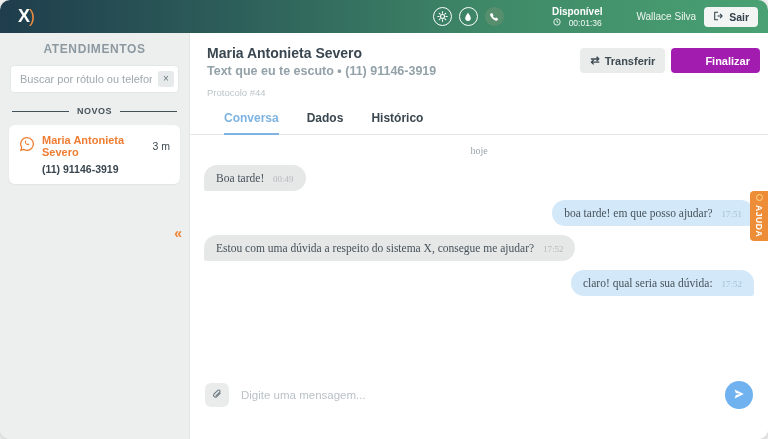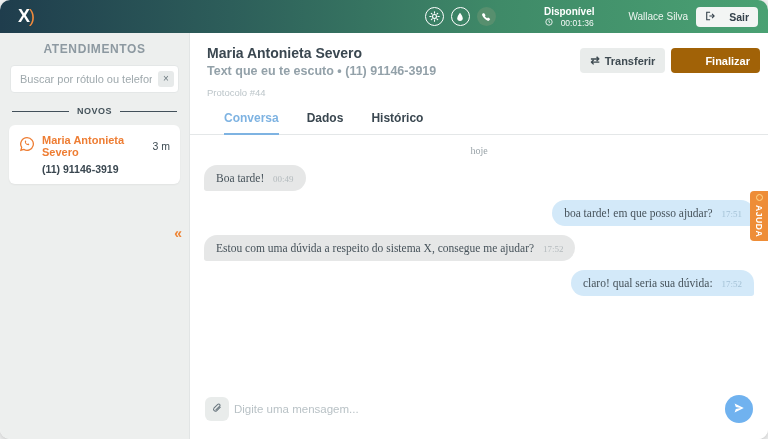--- a/index.html
+++ b/index.html
@@ -13,21 +13,21 @@
   .logo .paren { color:#f08a3c; font-weight:normal; }
   .icon-group { margin-left:auto; display:flex; align-items:center; gap:7px; }
   .circle-btn { width:19px; height:19px; border-radius:50%; border:1.3px solid #fff;
                 display:flex; align-items:center; justify-content:center; box-sizing:border-box; cursor:pointer; }
   .circle-btn.filled { border:none; background:#578f6e; }
   .status-block { margin-left:48px; text-align:center; color:#fff; }
   .status-label { font-size:10px; font-weight:bold; }
   .status-timer { font-size:8.5px; display:flex; align-items:center; justify-content:center; gap:8px; margin-top:1px; opacity:.95; }
   .user-name { margin-left:34px; color:#eef5f0; font-size:10px;text-align:center; }
   .logout-btn { margin-left:8px; background:#f3f5f4; border-radius:4px; padding:4px 9px;
-                display:flex; align-items:center; gap:13px; font-size:10.5px; font-weight:bold; color:#33404a; cursor:pointer; }
+                display:flex; align-items:center; gap:5px; font-size:10.5px; font-weight:bold; color:#33404a; cursor:pointer; }
 
   
   .body { flex:1; display:flex; min-height:0; }
 
   
   .sidebar { width:190px; flex:0 0 190px; background:#edefee; border-right:1px solid #e2e5e5;
              position:relative; padding-top:9px; box-sizing:border-box; }
   .sidebar-title { text-align:center; color:#8d99a1; font-weight:bold; font-size:12px; letter-spacing:.6px; }
   .search-wrap { margin:9px 10px 0; position:relative; }
   .search-input { width:100%; box-sizing:border-box; background:#fff; border:1px solid #e4e7e7; border-radius:4px;
@@ -50,21 +50,21 @@
   
   .main { flex:1; background:#fff; display:flex; flex-direction:column; position:relative; min-width:0; }
   .main-header { padding:12px 8px 0 17px; position:relative; }
   .contact-title { font-size:14px; font-weight:bold; color:#3a4750; }
   .contact-sub { margin-top:3px; font-size:12.5px; font-weight:bold; color:#93a1a9; }
   .protocol { margin-top:9px; font-size:9.5px; color:#bcc5c9; }
   .header-buttons { position:absolute; top:15px; right:8px; display:flex; gap:6px; }
   .btn { border:none; border-radius:4px; font-size:11px; font-weight:600; padding:6px 10px;
          display:flex; align-items:center; gap:5px; cursor:pointer; font-family:inherit; }
   .btn-transfer { background:#e9eceb; color:#3f4b52; }
-  .btn-finish { background:#a16207; color:#fff;padding-left:34px; }
+  .btn-finish { background:#a21caf; color:#fff;padding-left:34px; }
   .btn-actions { background:#57b99d; color:#fff; }
 
   .tabs { display:flex; gap:28px; padding:0 34px; margin-top:13px; border-bottom:1px solid #e4e7e8; }
   .tab { font-size:12px; font-weight:600; color:#3a4750; padding-bottom:8px; cursor:pointer; }
   .tab.active { color:#7eb3e2; border-bottom:2px solid #7eb3e2; margin-bottom:-1px; }
 
   .chat { flex:1; min-height:0; padding:0 14px; overflow:hidden;font-family:Liberation Serif, serif; }
   .day-divider { text-align:center; color:#99a3a8; font-size:10px; margin:10px 0 9px; }
   .msg-row { display:flex; margin-bottom:9px; }
   .msg-row.right { justify-content:flex-end; }
@@ -74,21 +74,21 @@
   .msg-time { font-size:9px; margin-left:6px; }
   .bubble.left .msg-time { color:#b3babd; }
   .bubble.right .msg-time { color:#a5c2d6; }
 
   .help-tab { position:absolute; right:0; top:158px; width:18px; height:50px; background:#ee8d37;
               border-radius:4px 0 0 4px; display:flex; flex-direction:column; align-items:center;
               justify-content:center; gap:4px; cursor:pointer; }
   .help-dot { width:5px; height:5px; border:1.4px solid #ffd98a; border-radius:50%; }
   .help-label { writing-mode:vertical-rl; color:#fff; font-size:8.5px; font-weight:bold; letter-spacing:.6px; }
 
-  .composer { flex:0 0 44px; display:flex; align-items:center; gap:3px; padding:0 15px 8px 15px;justify-content:center; }
+  .composer { flex:0 0 44px; display:flex; align-items:center; gap:10px; padding:0 15px 22px 15px;justify-content:center; }
   .attach-btn { width:24px; height:24px; flex:0 0 24px; background:#e9eceb; border-radius:6px;
                 display:flex; align-items:center; justify-content:center; cursor:pointer; }
   .msg-input { flex:1; border:none; outline:none; font-size:11.5px; color:#55626a; font-family:inherit; background:transparent; }
   .msg-input::placeholder { color:#b9c2c6; }
   .send-btn { width:28px; height:28px; flex:0 0 28px; border-radius:50%; background:#70b2ef;
               display:flex; align-items:center; justify-content:center; cursor:pointer; }
 </style>
 </head>
 <body>
 

